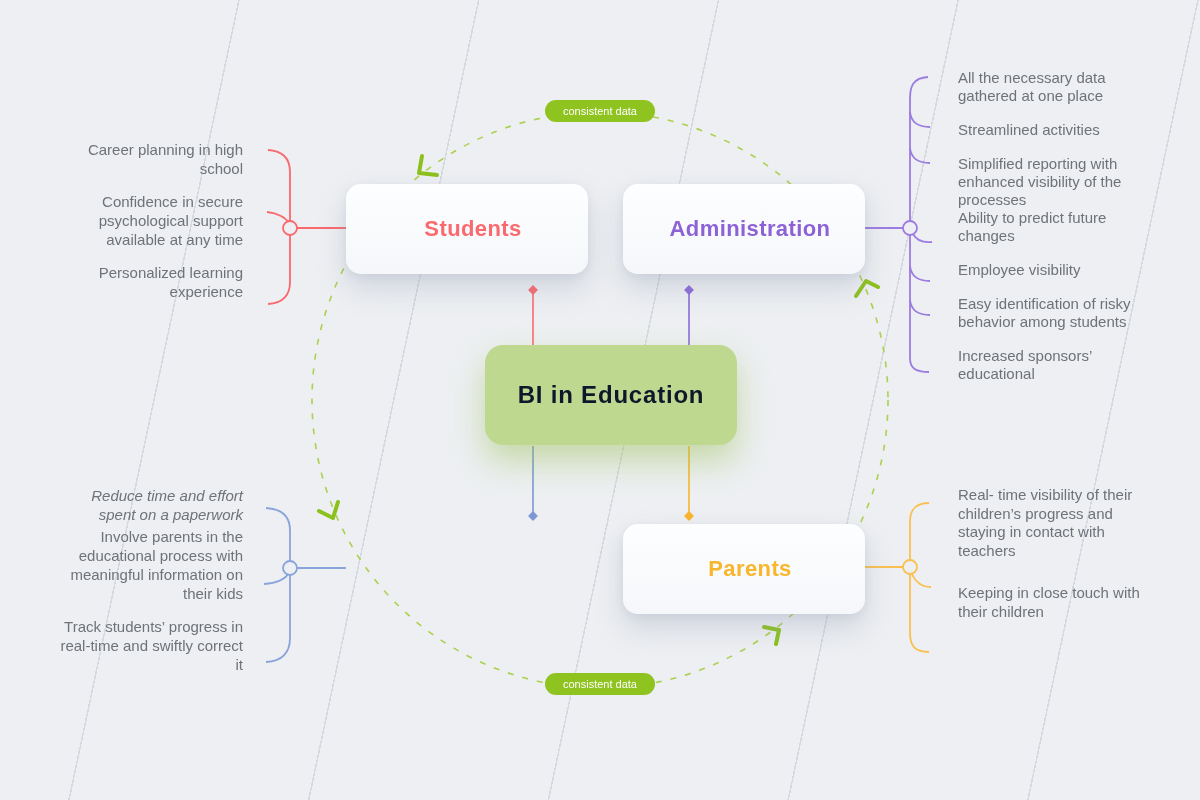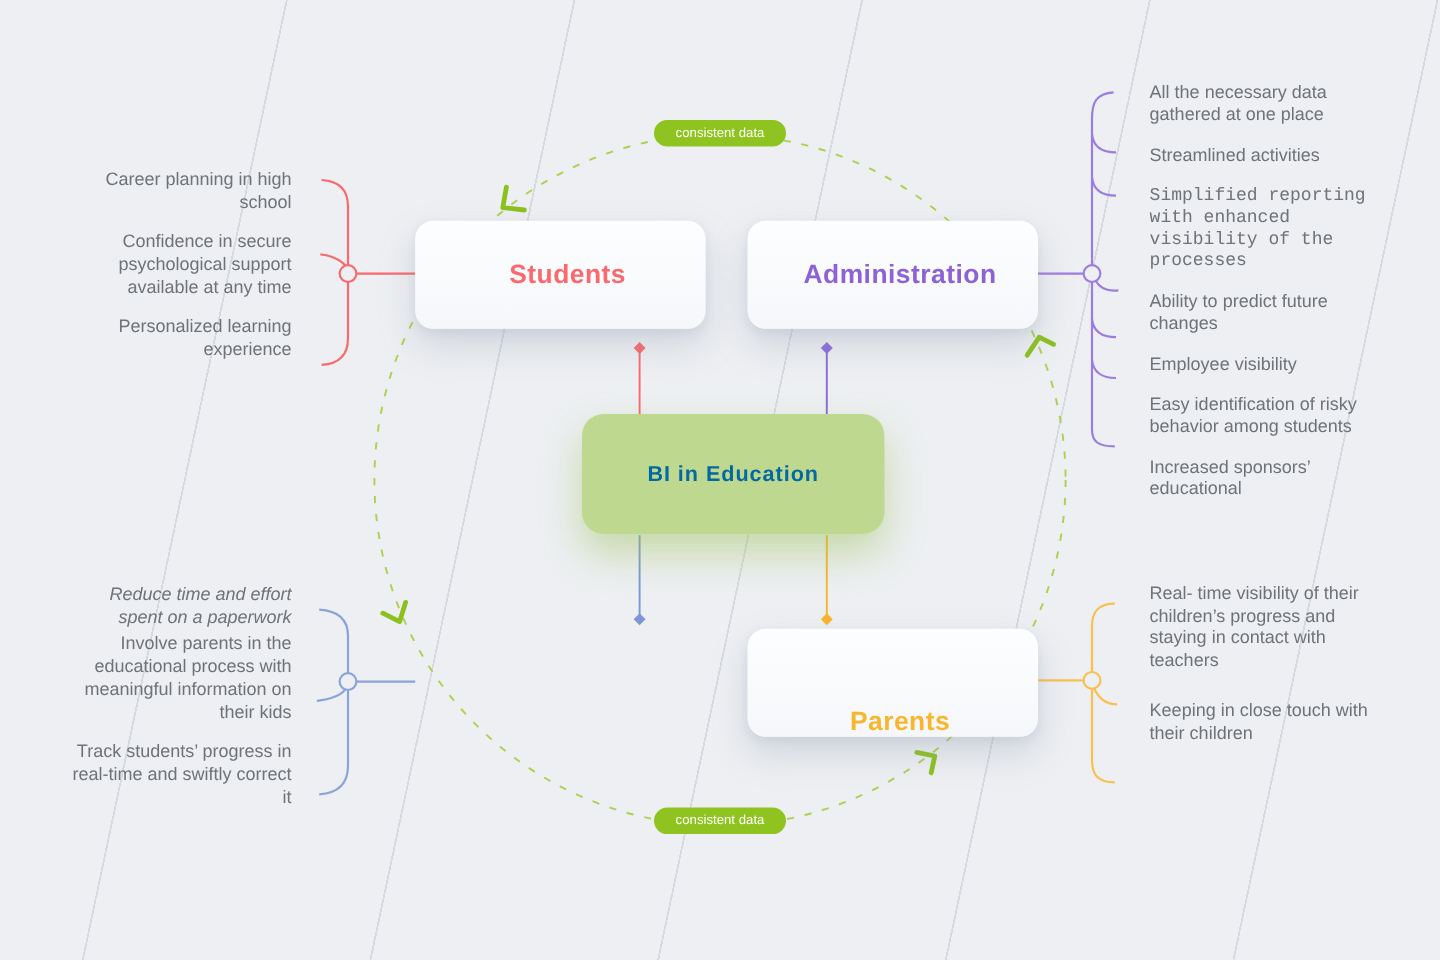--- a/index.html
+++ b/index.html
@@ -22,29 +22,29 @@
     box-shadow:0 14px 28px rgba(141,153,176,0.30), 0 3px 8px rgba(141,153,176,0.14);
     display:flex;align-items:center;justify-content:center;padding-left:12px;
   }
   .card-title{font-size:22px;font-weight:700;letter-spacing:0.4px;}
   .card-students{left:346px;top:184px;}
   .card-students .card-title{color:#f9696e;}
   .card-administration{left:623px;top:184px;}
   .card-administration .card-title{color:#8c62d6;}
   .card-teachers{left:346px;top:524px;}
   .card-teachers .card-title{color:#7e9ad7;}
-  .card-parents{left:623px;top:524px;align-items:flex-end;}
+  .card-parents{left:623px;top:524px;}
   .card-parents .card-title{color:#f8b62d;}
   .center-box{
     position:absolute;left:485px;top:345px;width:252px;height:100px;border-radius:18px;
     background:#bed98f;
     box-shadow:0 16px 32px rgba(150,190,80,0.45);
     display:flex;align-items:center;justify-content:center;
   }
-  .center-title{color:#0369a1;font-size:18px;font-weight:700;letter-spacing:0.8px;}
+  .center-title{color:#0f172a;font-size:24px;font-weight:700;letter-spacing:0.8px;}
   .badge{
     position:absolute;left:545px;width:110px;height:22px;border-radius:14px;
     background:#8fc31f;color:#ffffff;font-size:11px;
     display:flex;align-items:center;justify-content:center;
   }
   .badge-top{top:100px;}
   .badge-bottom{top:673px;}
   .bullets{position:absolute;color:#6e737a;font-size:15px;}
   .bullets.left{text-align:right;width:188px;left:55px;}
   .bullets.right{text-align:left;width:200px;left:958px;}
@@ -135,21 +135,21 @@
 
   <div class="bullets left bl-students">
     <div style="min-height:38px;margin-bottom:14px;">Career planning in high school</div>
     <div style="min-height:57px;margin-bottom:14px;">Confidence in secure psychological support available at any time</div>
     <div style="min-height:38px;">Personalized learning experience</div>
   </div>
 
   <div class="bullets right bl-administration">
     <div style="min-height:36px;margin-bottom:16px;">All the necessary data gathered at one place</div>
     <div style="min-height:18px;margin-bottom:16px;">Streamlined activities</div>
-    <div style="min-height:54px;margin-bottom:16px;font-family:Liberation Mono, monospace;">Simplified reporting with enhanced visibility of the processes</div>
+    <div style="min-height:54px;">Simplified reporting with enhanced visibility of the processes</div>
     <div style="min-height:36px;margin-bottom:16px;">Ability to predict future changes</div>
     <div style="min-height:18px;margin-bottom:16px;">Employee visibility</div>
     <div style="min-height:36px;margin-bottom:16px;">Easy identification of risky behavior among students</div>
     <div style="min-height:36px;">Increased sponsors’ educational</div>
   </div>
 
   <div class="bullets left bl-teachers">
     <div style="min-height:38px;margin-bottom:3px;font-style:italic;">Reduce time and effort spent on a paperwork</div>
     <div style="min-height:76px;margin-bottom:14px;">Involve parents in the educational process with meaningful information on their kids</div>
     <div style="min-height:57px;">Track students’ progress in real-time and swiftly correct it</div>

